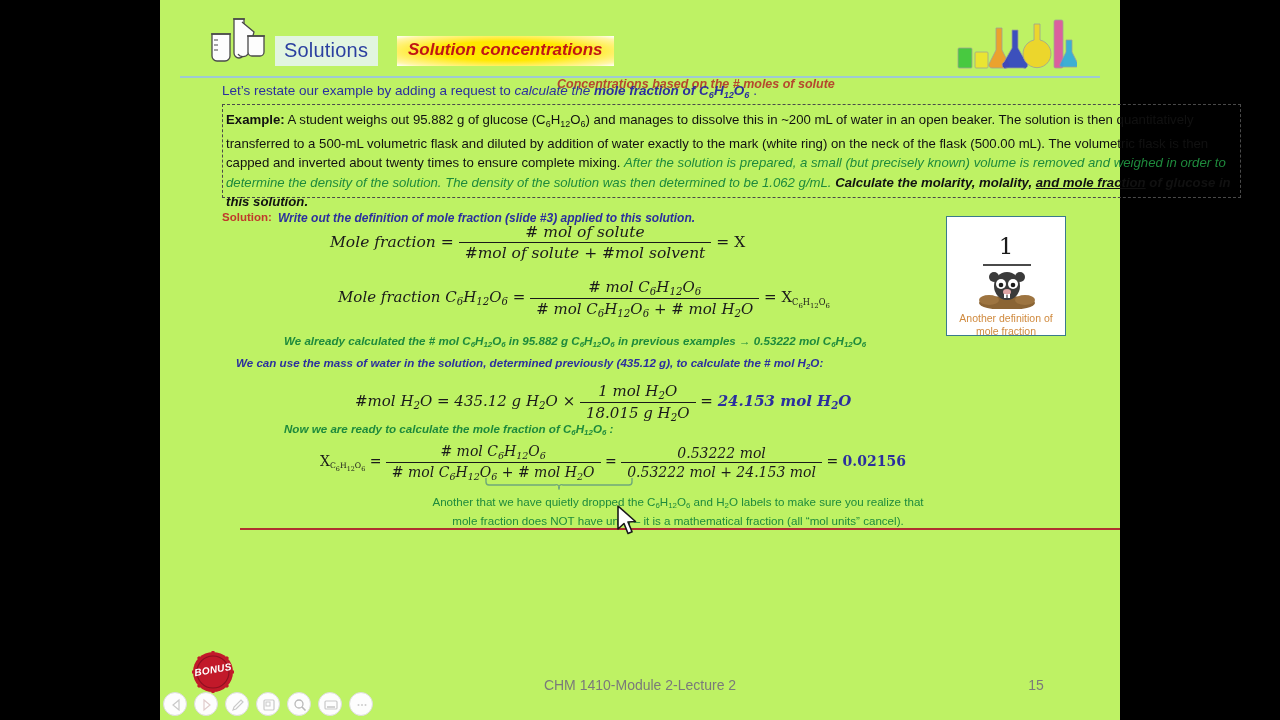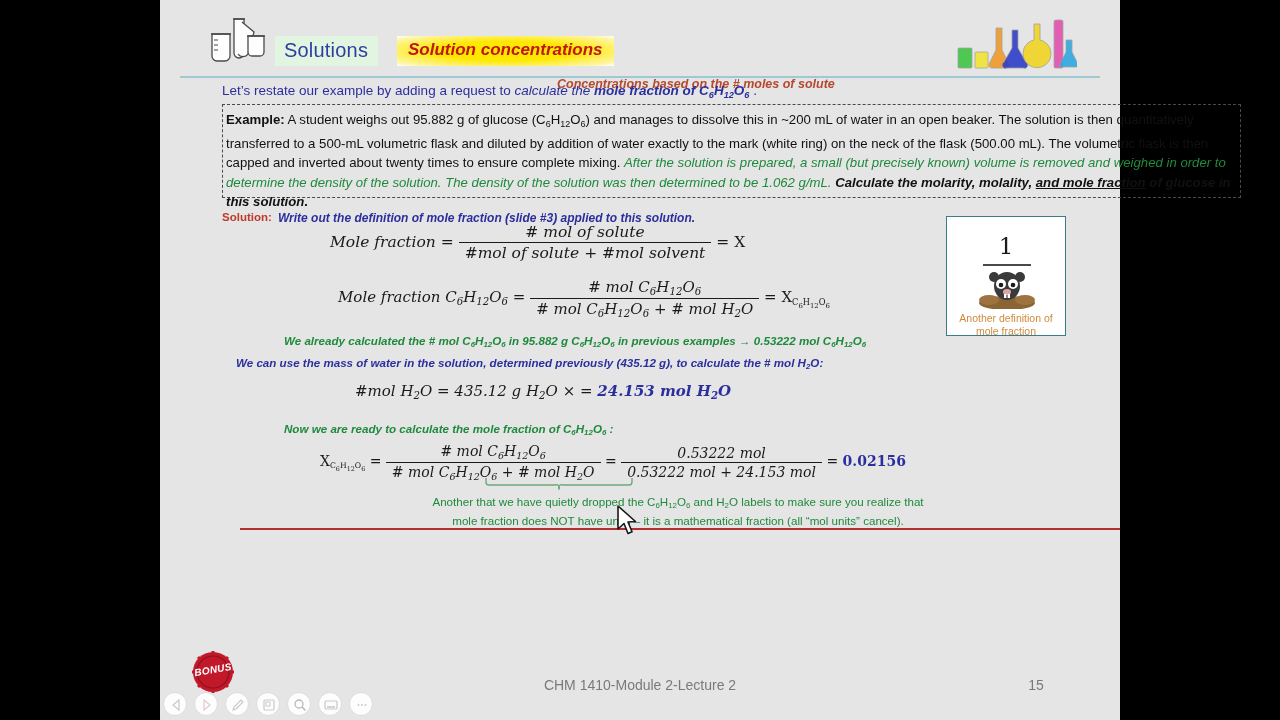--- a/index.html
+++ b/index.html
@@ -2,21 +2,21 @@
 <html><head>
 <meta charset="utf-8">
 <style>
   html,body{margin:0;padding:0;}
   body{
     width:1280px;height:720px;background:#000;overflow:hidden;
     font-family:"Liberation Sans", sans-serif;
   }
   #stage{position:relative;width:1280px;height:720px;}
   #slide{
-    position:absolute;left:160px;top:0;width:960px;height:720px;background:#e5e5e5;
+    position:absolute;left:160px;top:0;width:960px;height:720px;background:#bef264;
   }
 
   
   .hdr{position:absolute;left:0;top:0;width:960px;height:82px;}
   .hdr-glass{position:absolute;left:48px;top:16px;width:62px;height:52px;}
   .hdr-title{
     position:absolute;left:115px;top:36px;height:28px;
     background:#e2f5e0;padding:1px 10px 1px 9px;
     color:#2b3fa0;font-size:20px;line-height:26px;letter-spacing:.2px;
   }
@@ -213,20 +213,24 @@
     <div class="narr g" id="n1">
       <span>We already calculated the # mol C</span><span class="sub">6</span>H<span class="sub">12</span>O<span class="sub">6</span><span> in 95.882 g C</span><span class="sub">6</span>H<span class="sub">12</span>O<span class="sub">6</span><span> in previous examples →  0.53222 mol C</span><span class="sub">6</span>H<span class="sub">12</span>O<span class="sub">6</span>
     </div>
 
     <div class="narr b" id="n2">
       We can use the mass of water in the solution, determined previously (435.12 g), to calculate the # mol H<span class="sub">2</span>O:
     </div>
 
     <div class="eq mathser" id="eq3">
       <span class="it">#mol H<span class="sub">2</span>O = 435.12 g H<span class="sub">2</span>O ×</span>
+      <span class="frac it">
+        <span class="num">1 mol H<span class="sub">2</span>O</span>
+        <span class="den">18.015 g H<span class="sub">2</span>O</span>
+      </span>
       <span>=</span>
       <span class="eq-val it">24.153 <i>mol H<span class="sub">2</span>O</i></span>
     </div>
 
     <div class="narr g" id="n3">
       Now we are ready to calculate the mole fraction of C<span class="sub">6</span>H<span class="sub">12</span>O<span class="sub">6</span> :
     </div>
 
     <div class="eq mathser" id="eq4">
       <span><span>X</span><span class="subsub">C<sub>6</sub>H<sub>12</sub>O<sub>6</sub></span> =</span>

